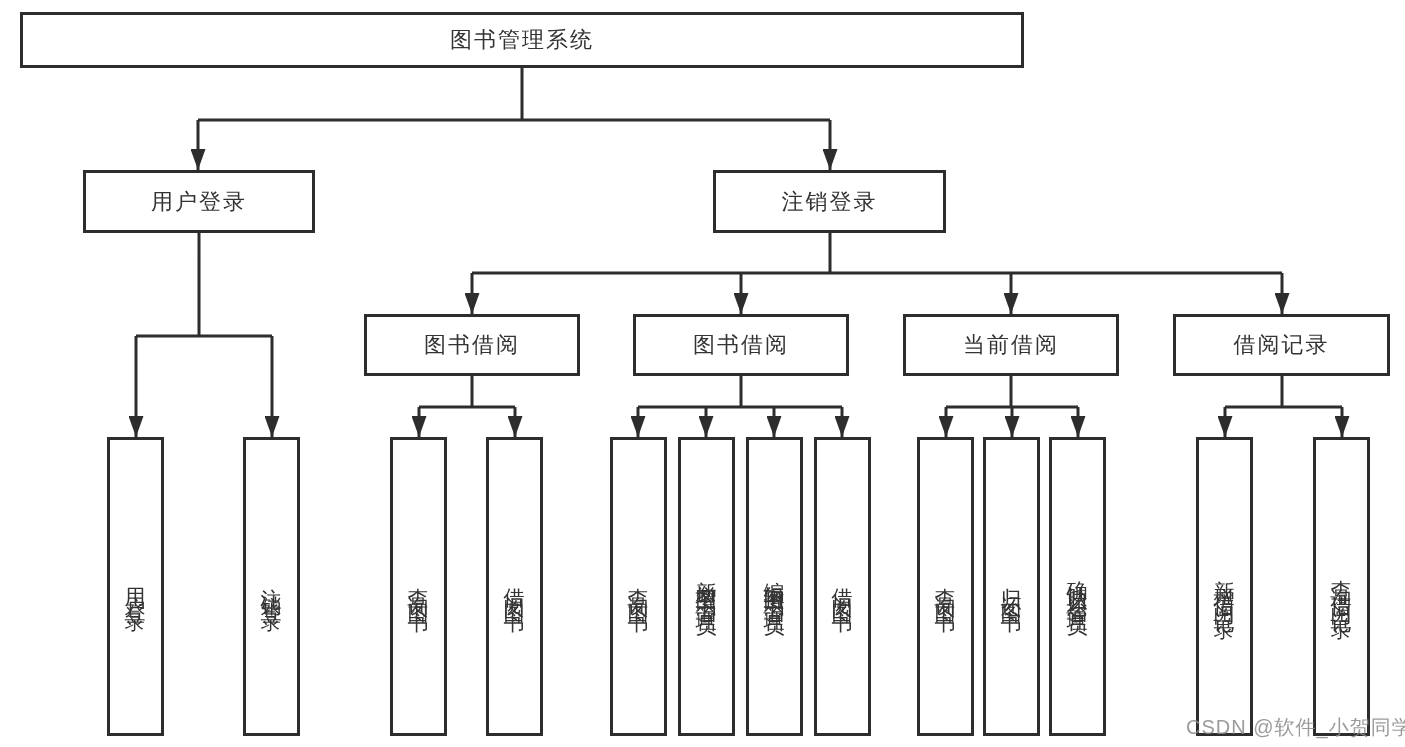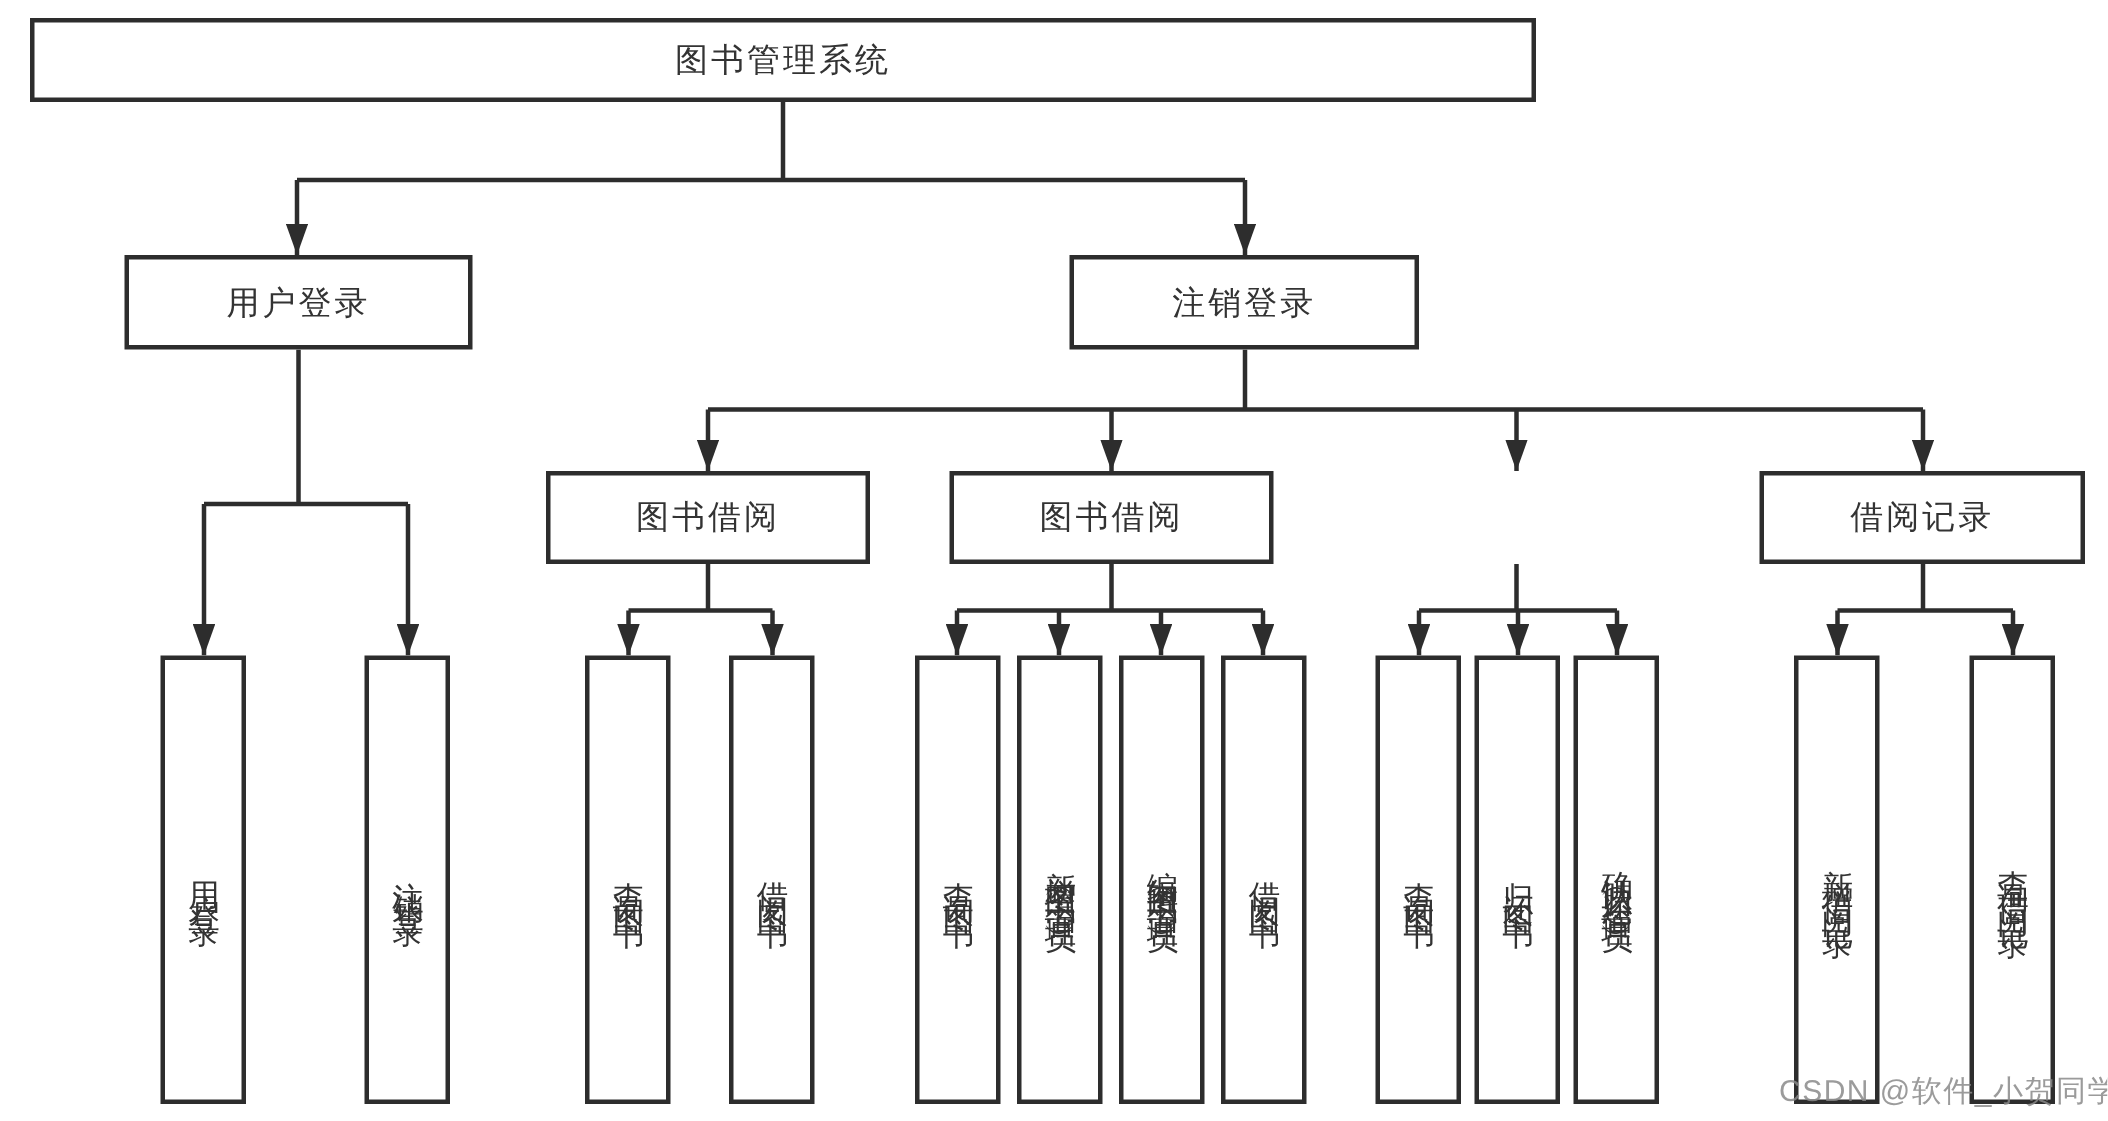--- a/index.html
+++ b/index.html
@@ -111,20 +111,23 @@
   <div class="box lv1-book">
     <span class="h-label">注销登录</span>
   </div>
 
   <div class="box lv2 lv2-a">
     <span class="h-label">图书借阅</span>
   </div>
   <div class="box lv2 lv2-b">
     <span class="h-label">图书借阅</span>
   </div>
+  <div class="box lv2 lv2-c">
+    <span class="h-label">当前借阅</span>
+  </div>
   <div class="box lv2 lv2-d">
     <span class="h-label">借阅记录</span>
   </div>
 
   <div class="box leaf lf1">
     <span class="v-label">用户登录</span>
   </div>
   <div class="box leaf lf2">
     <span class="v-label">注销登录</span>
   </div>

